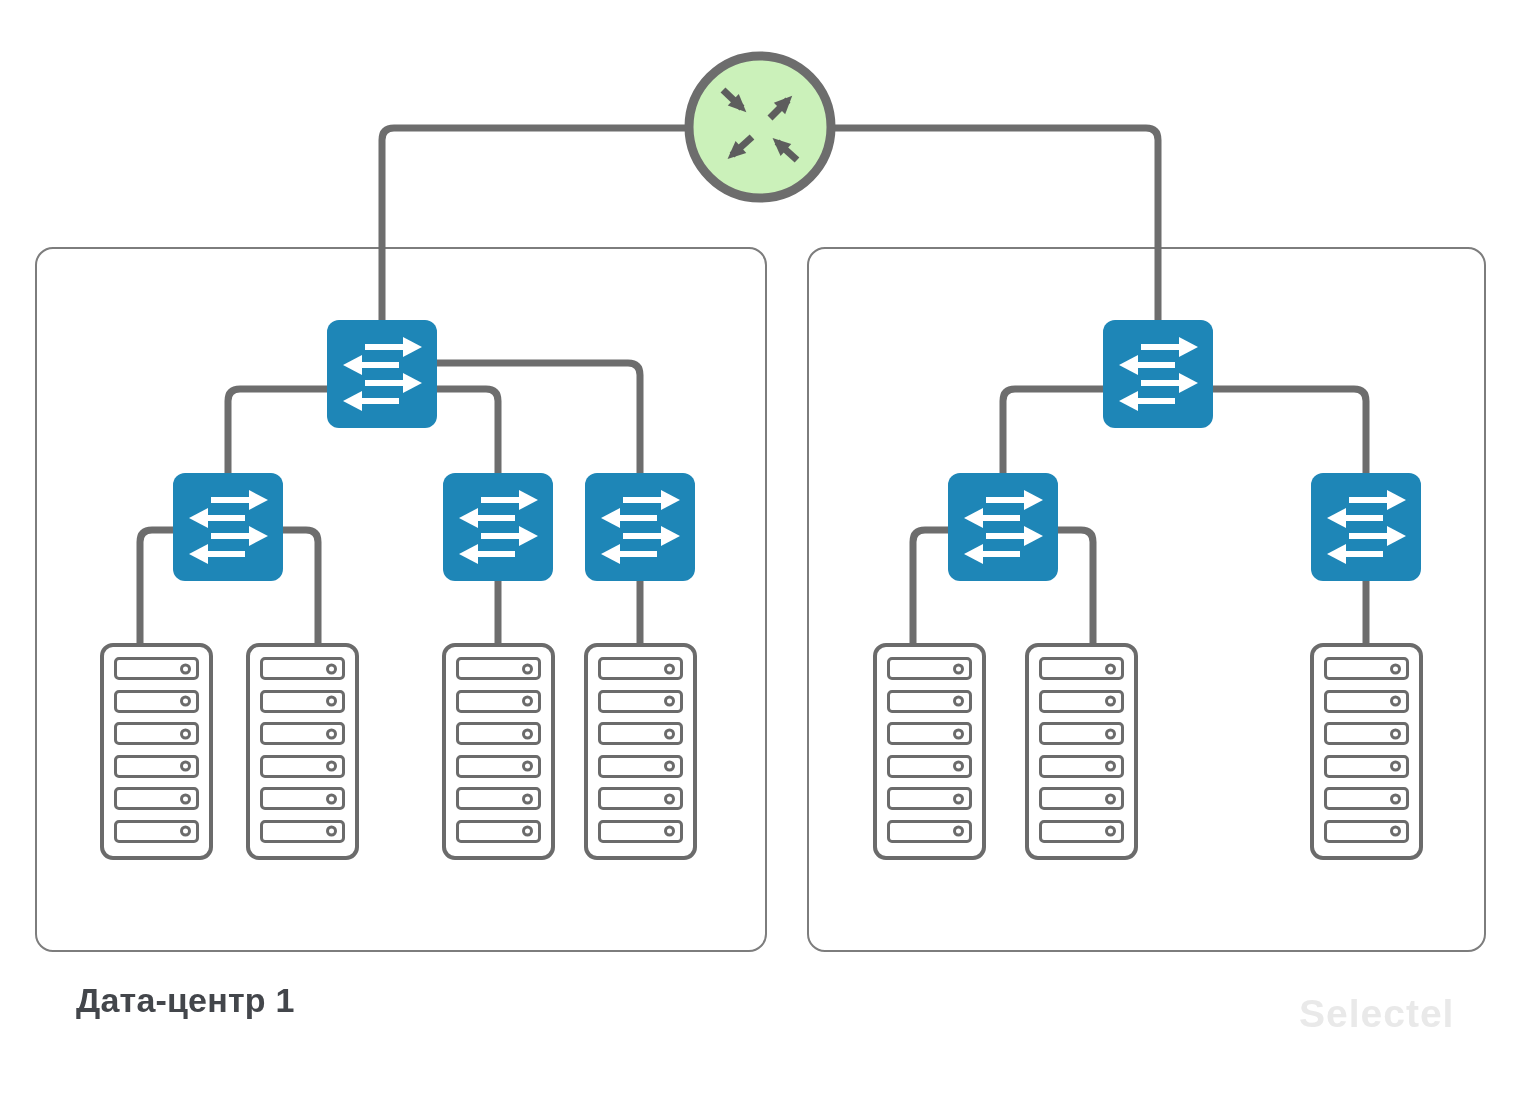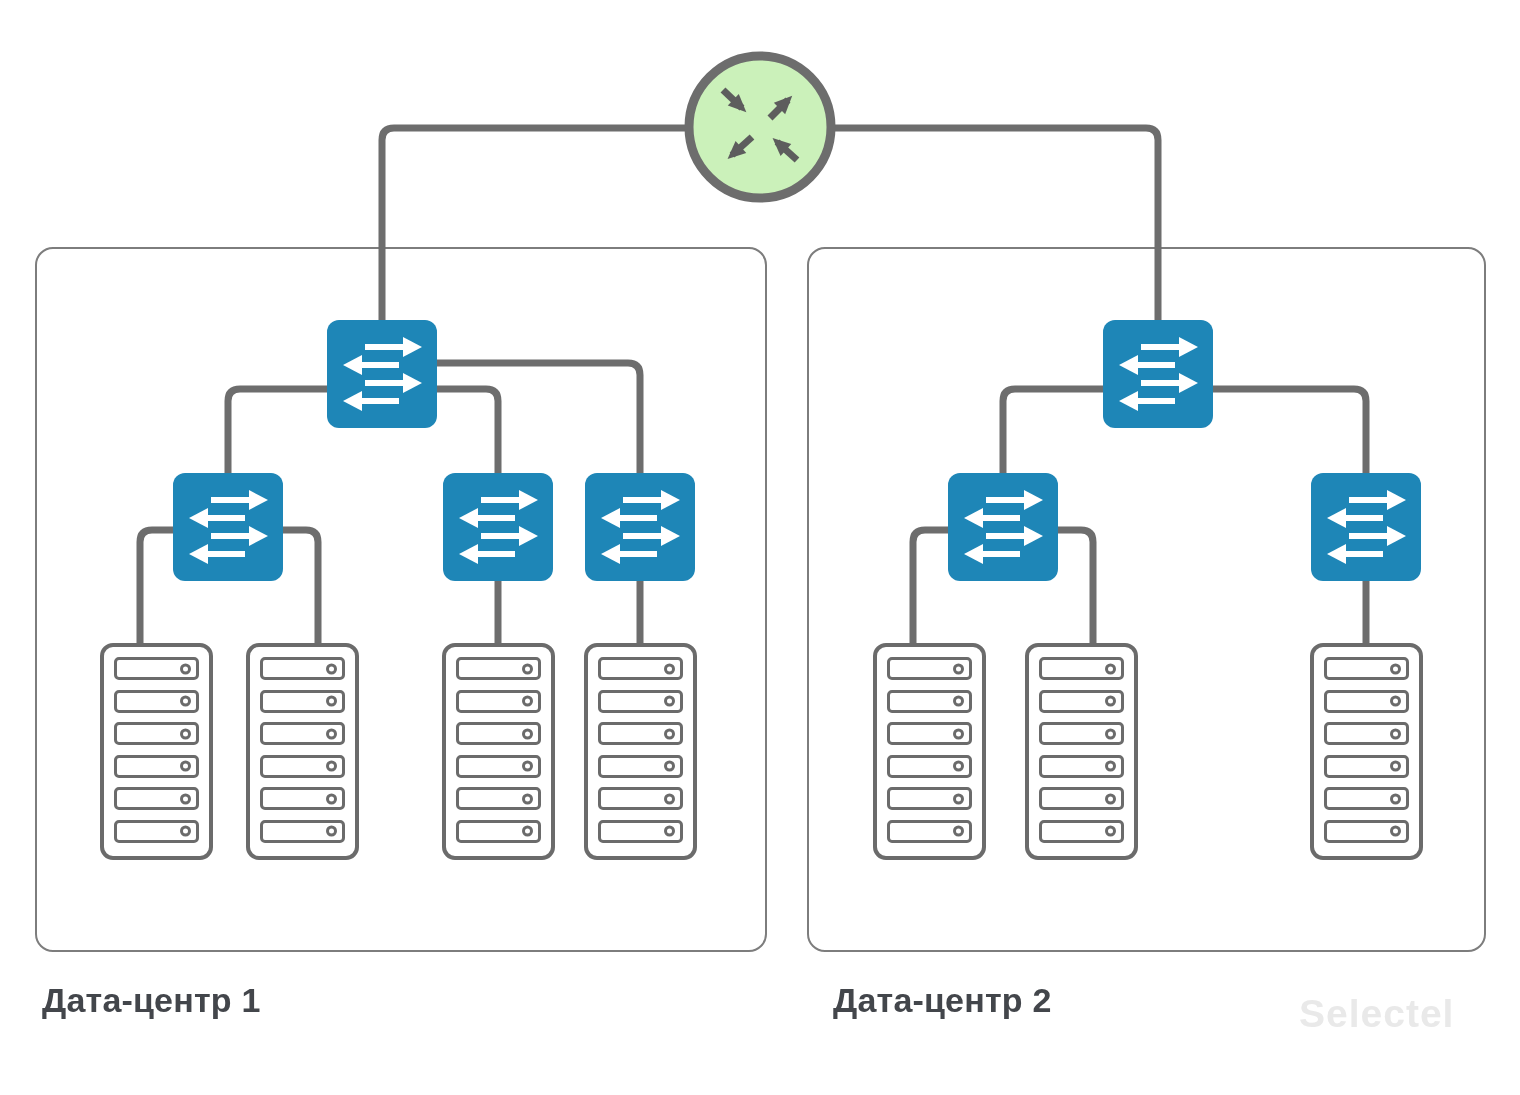--- a/index.html
+++ b/index.html
@@ -58,21 +58,21 @@
     position:absolute; right:5px; top:50%; transform:translateY(-50%);
     width:11px; height:11px; box-sizing:border-box;
     border:3px solid var(--rack-gray,#6b6b6b); border-radius:50%; background:#fff;
   }
 
   
   .dc-label {
     position:absolute; z-index:3; font-size:34px; font-weight:bold;
     color:var(--label-gray,#43464b); letter-spacing:0.2px; white-space:nowrap;
   }
-  .dc-label.l1 { left:42px;  top:981px; }
+  .dc-label.l1 { left:76px;  top:981px; }
   .dc-label.l2 { left:833px; top:981px; }
   .watermark {
     position:absolute; z-index:1; left:1299px; top:992px;
     font-size:39px; font-weight:bold; letter-spacing:1px;
     color:var(--watermark-gray,#e9e9e9); white-space:nowrap;
   }
 </style>
 </head>
 <body>
 
@@ -308,16 +308,15 @@
       </div>
       <div class="slot">
         <span class="led"></span>
       </div>
       <div class="slot">
         <span class="led"></span>
       </div>
     </div>
 
   <div class="dc-label l1">Дата-центр 1</div>
-  <div class="dc-label l2">Дата-центр 2</div>
   <div class="watermark">Selectel</div>
 
 </div>
 
 </body></html>

